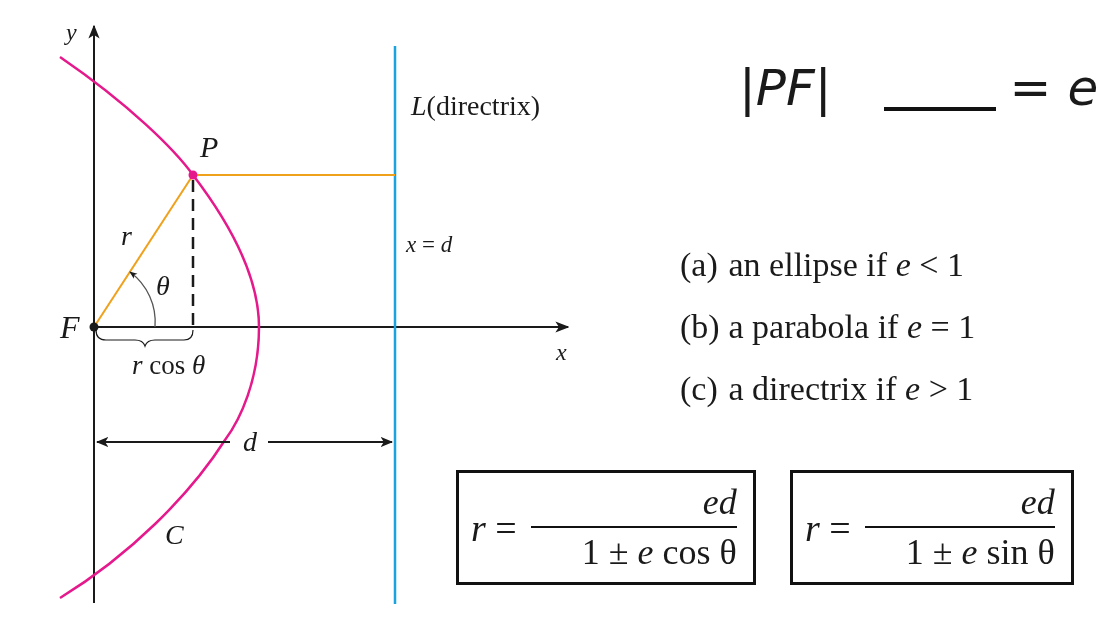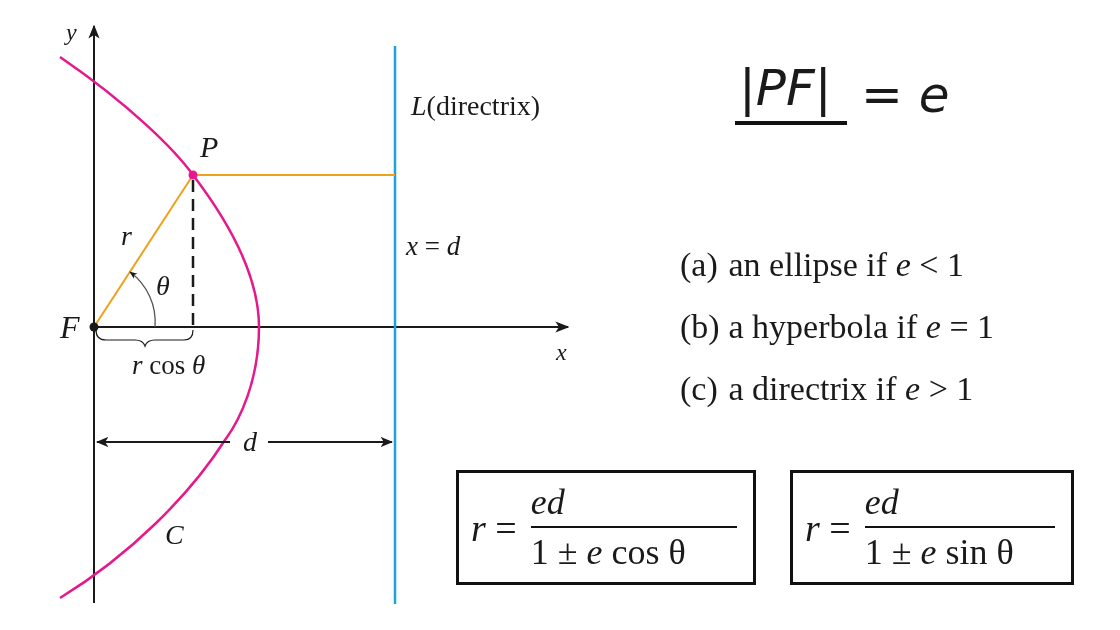--- a/index.html
+++ b/index.html
@@ -6,34 +6,34 @@
     body { width: 1120px; height: 630px; position: relative; overflow: hidden; }
     .stage { position: absolute; left: 0; top: 0; width: 1120px; height: 630px; }
     svg.figure { position: absolute; left: 0; top: 0; }
     .serif { font-family: "Liberation Serif", "DejaVu Serif", serif; color: #1a1a1a; }
     .sans { font-family: "DejaVu Sans", "Liberation Sans", sans-serif; color: #1a1a1a; }
     .lbl { position: absolute; white-space: nowrap; line-height: 1; }
     .it { font-style: italic; }
 
     
     .ecc { position: absolute; left: 735px; top: 62px; display: flex; align-items: center; }
-    .ecc .frac { display: flex; flex-direction: column; align-items: flex-start; }
+    .ecc .frac { display: flex; align-items: flex-end; gap: 48px; }
     .ecc .num, .ecc .den { font-size: 50px; font-style: italic; line-height: 1.05; padding: 0 4px; }
     .ecc .bar { width: 112px; height: 4px; background: #111; margin: 6px 0 4px 0; }
     .ecc .eq { font-size: 50px; margin-left: 14px; line-height: 1; }
 
     
     .cases { position: absolute; left: 680px; top: 246px; font-size: 34px; }
     .cases .row { height: 62px; white-space: nowrap; }
     .cases .tag { display: inline-block; width: 40px; }
 
     
     .box { position: absolute; border: 3px solid #111; background: #fff; display: flex; align-items: center; box-sizing: border-box; }
     .box .lhs { font-size: 38px; margin-right: 14px; }
-    .box .frac { display: flex; flex-direction: column; align-items: flex-start; }
+    .box .frac { display: flex; flex-direction: column; align-items: flex-end; }
     .box .top { font-size: 36px; font-style: italic; line-height: 1.15; }
     .box .line { height: 2px; background: #111; margin: 2px 0 4px 0; }
     .box .bot { font-size: 36px; line-height: 1.15; white-space: nowrap; }
   </style>
 </head>
 <body>
 
 <div class="stage">
 
   <svg class="figure" width="1120" height="630" viewBox="0 0 1120 630">
@@ -77,40 +77,40 @@
   <span class="lbl serif it" style="left:121px; top:222px; font-size:28px;">r</span>
   <span class="lbl serif it" style="left:156px; top:272px; font-size:28px;">θ</span>
   <span class="lbl serif" style="left:104px; top:352px; font-size:27px;margin-left:28px;">
     <span class="it">r</span><span> cos </span><span class="it">θ</span>
   </span>
   <span class="lbl serif it" style="left:243px; top:428px; font-size:28px;">d</span>
   <span class="lbl serif it" style="left:165px; top:521px; font-size:28px;">C</span>
   <span class="lbl serif" style="left:411px; top:92px; font-size:28px;text-align:center;">
     <span class="it">L</span><span>(directrix)</span>
   </span>
-  <span class="lbl serif" style="left:406px; top:233px; font-size:27px;">
+  <span class="lbl serif" style="left:406px; top:233px; font-size:23px;">
     <span class="it">x</span><span> = </span><span class="it">d</span>
   </span>
 
   <div class="ecc sans">
     <div class="frac">
       <span class="num">|PF|</span>
       <div class="bar"></div>
     </div>
     <span class="eq"><span>= </span><span class="it">e</span></span>
   </div>
 
   <div class="cases serif">
     <div class="row">
       <span class="tag">(a)</span>
       <span>an ellipse if </span><span class="it">e</span><span> &lt; 1</span>
     </div>
     <div class="row">
       <span class="tag">(b)</span>
-      <span>a hyperbola if </span><span class="it">e</span><span> = 1</span>
+      <span>a parabola if </span><span class="it">e</span><span> = 1</span>
     </div>
     <div class="row">
       <span class="tag">(c)</span>
       <span>a directrix if </span><span class="it">e</span><span> &gt; 1</span>
     </div>
   </div>
 
   <div class="box serif" style="left:456px; top:470px; width:300px; height:115px; padding-left:12px;">
     <span class="lhs"><span class="it">r</span><span> =</span></span>
     <div class="frac">

